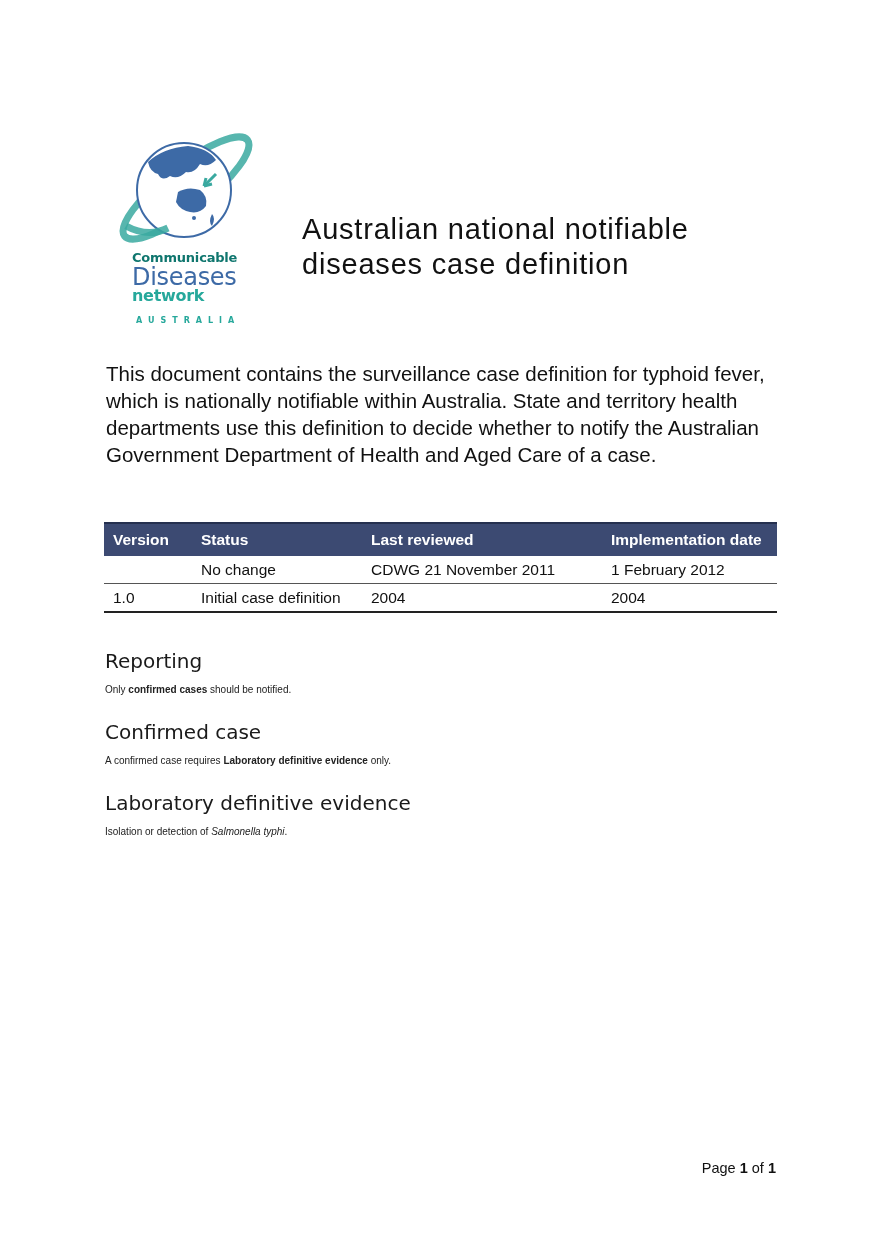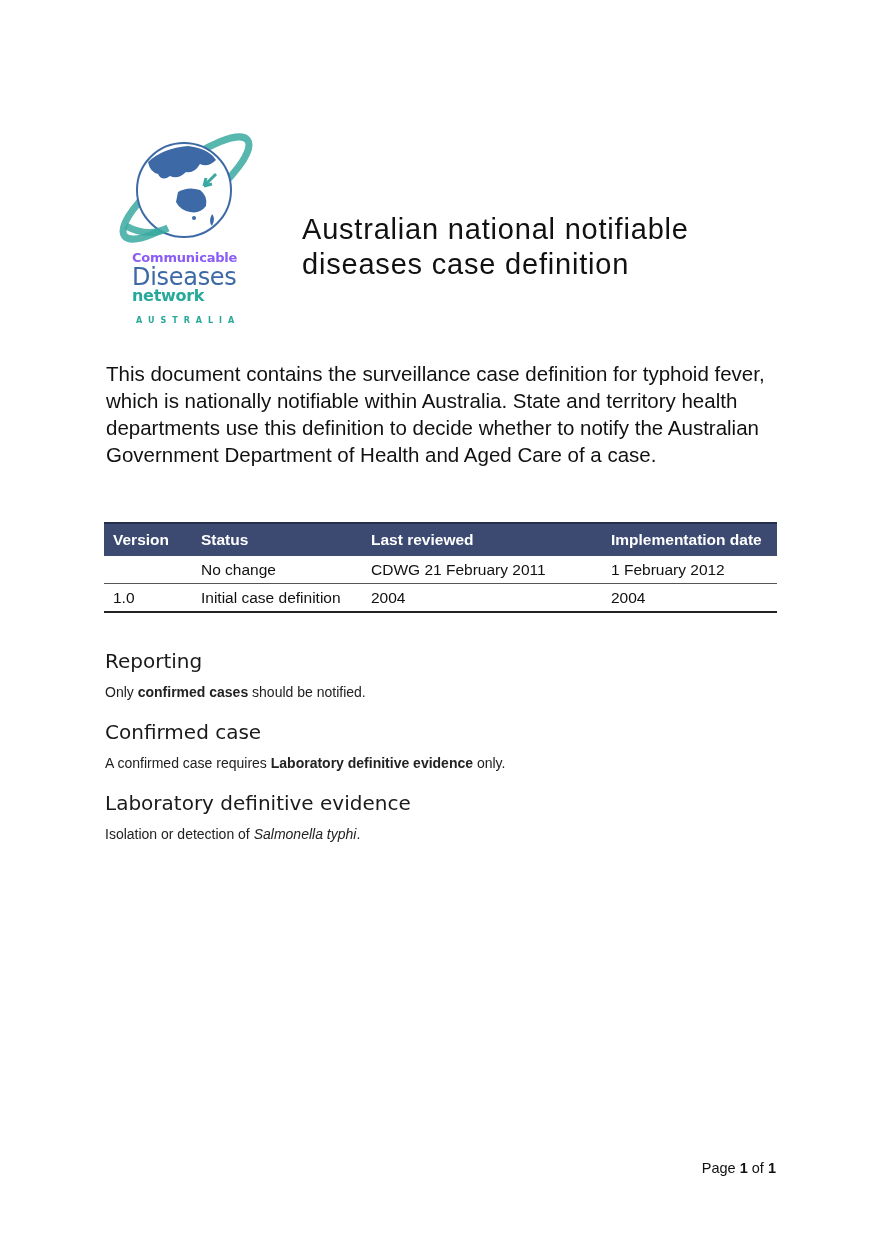--- a/index.html
+++ b/index.html
@@ -1,38 +1,38 @@
 <!DOCTYPE html>
 <html><head>
   <meta charset="utf-8">
   <style>
     html, body { margin: 0; padding: 0; background: #ffffff; }
     body { width: 882px; height: 1247px; position: relative; font-family: "Liberation Sans", sans-serif; color: #111; overflow: hidden; }
     .page { position: absolute; left: 0; top: 0; width: 882px; height: 1247px; }
 
     .logo { position: absolute; left: 108px; top: 130px; width: 150px; height: 200px; }
     .logo-text { position: absolute; left: 0; width: 150px; text-align: center; font-family: "DejaVu Sans", sans-serif; }
-    .logo-l1 { top: 120px; left: 24px; width: auto; text-align: center; font-size: 13px; color: #8b5cf6; font-weight: bold; letter-spacing: -0.2px; }
+    .logo-l1 { top: 120px; left: 24px; width: auto; text-align: center; font-size: 13px; color: #0f766e; font-weight: bold; letter-spacing: -0.2px; }
     .logo-l2 { top: 133px; left: 24px; width: auto; text-align: left; font-size: 24px; color: #3d6aa6; letter-spacing: -0.3px; }
     .logo-l3 { top: 156px; left: 24px; width: auto; text-align: left; font-size: 16px; color: #26a89b; font-weight: bold; letter-spacing: -0.3px; }
     .logo-l4 { top: 186px; left: 28px; width: auto; text-align: left; font-size: 8px; color: #26a89b; letter-spacing: 6px; font-weight: bold; }
 
     .title { position: absolute; left: 302px; top: 163px; font-size: 35px; font-weight: bold; color: #111; letter-spacing: 0.2px; }
     .subtitle { position: absolute; left: 302px; top: 212px; font-size: 29px; line-height: 35px; color: #111; letter-spacing: 0.8px; width: 440px; }
 
     .intro { position: absolute; left: 106px; top: 360px; width: 680px; font-size: 20.5px; line-height: 27px; color: #111; }
 
     .vtable { position: absolute; left: 104px; top: 522px; width: 673px; border-collapse: collapse; font-size: 15.5px; }
     .vtable th { background: #3c4a72; color: #fff; text-align: left; font-weight: bold; height: 32px; padding: 0 0 0 9px; border-top: 2px solid #25304f; }
     .vtable td { height: 27px; padding: 0 0 0 9px; color: #111; border-bottom: 1.5px solid #555; }
     .vtable tr:last-child td { border-bottom: 2px solid #222; }
     .c1 { width: 79px; } .c2 { width: 161px; } .c3 { width: 231px; } .c4 { width: auto; margin-top: 8px; }
 
     .h2 { position: absolute; left: 105px; font-family: "DejaVu Sans", sans-serif; font-size: 20px; color: #1a1a1a; font-weight: normal; }
-    .p { position: absolute; left: 105px; font-size: 14px; color: #222; }
+    .p { position: absolute; left: 105px; font-size: 10px; color: #222; }
     .p b { font-weight: bold; }
     .p i { font-style: italic; }
 
     .footer-left { position: absolute; left: 107px; top: 1160px; font-size: 14.5px; color: #111; }
     .footer-right { position: absolute; right: 106px; top: 1160px; font-size: 14.5px; color: #111; }
     .footer-right b { font-weight: bold; }
   </style>
 </head>
 <body>
 
@@ -66,21 +66,21 @@
         <th class="c1">Version</th>
         <th class="c2">Status</th>
         <th class="c3">Last reviewed</th>
         <th class="c4">Implementation date</th>
       </tr>
     </thead>
     <tbody>
       <tr>
         <td></td>
         <td>No change</td>
-        <td>CDWG 21 February 2011</td>
+        <td>CDWG 21 November 2011</td>
         <td>1 February 2012</td>
       </tr>
       <tr>
         <td>1.0</td>
         <td>Initial case definition</td>
         <td>2004</td>
         <td>2004</td>
       </tr>
     </tbody>
   </table>

